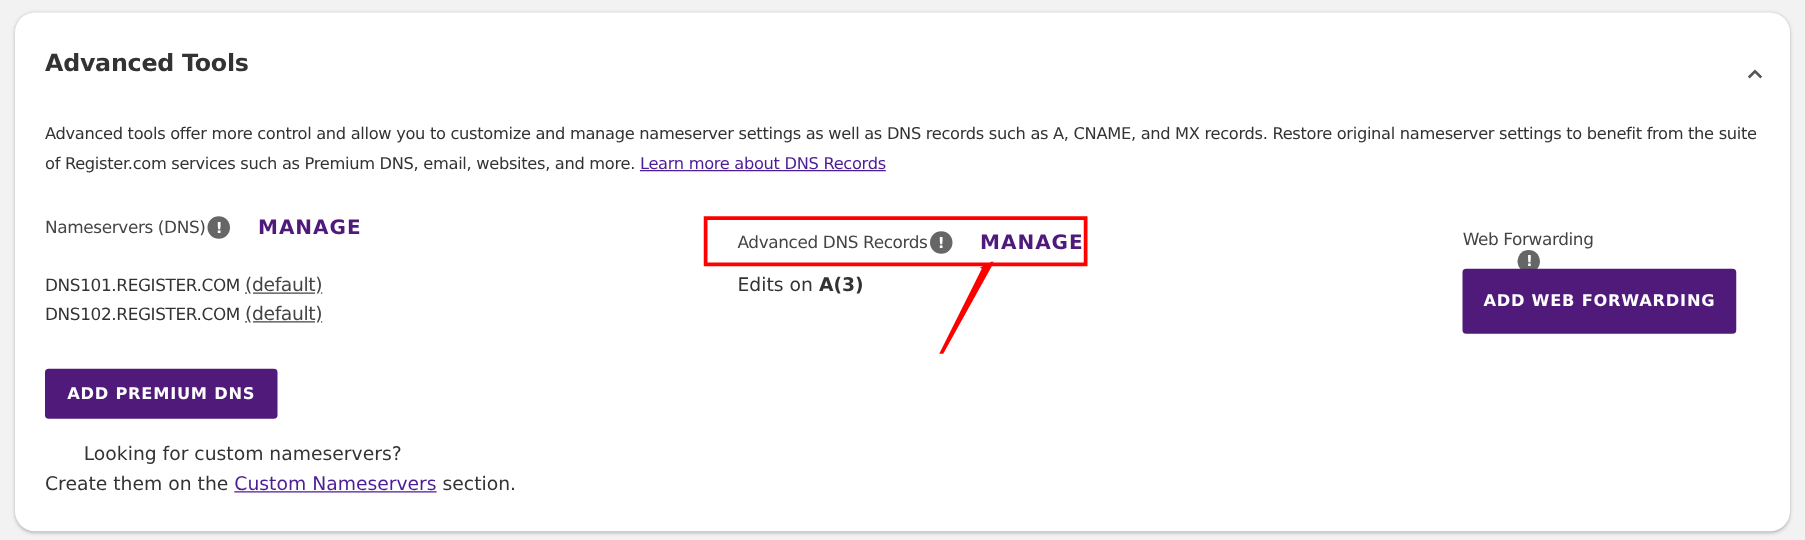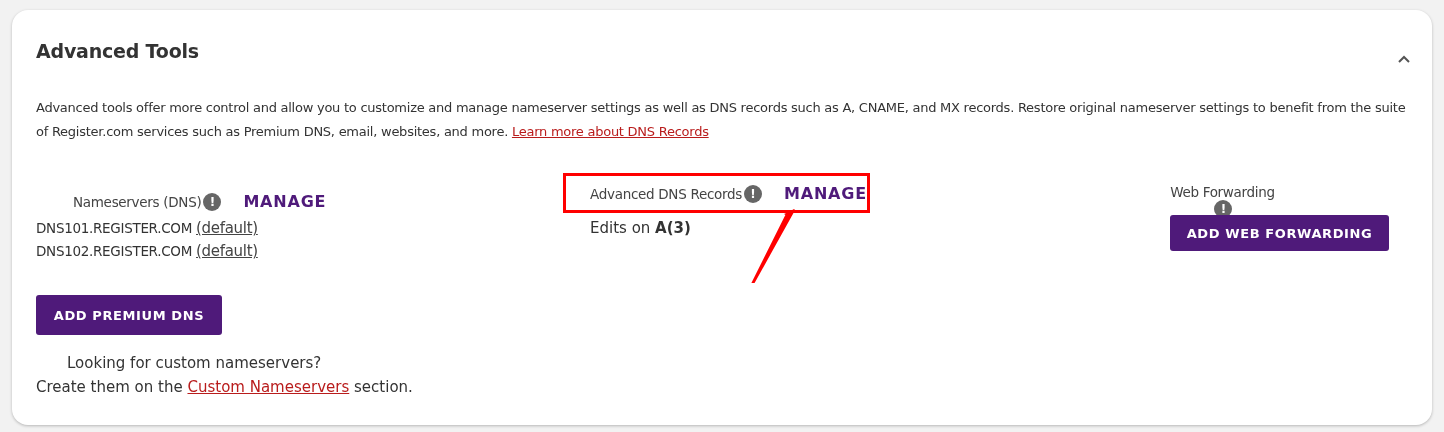--- a/index.html
+++ b/index.html
@@ -1,21 +1,21 @@
 <!DOCTYPE html>
 <html><head>
 <meta charset="utf-8">
 <style>
   html, body { margin:0; padding:0; }
   body { width:1444px; height:432px; background:#f2f2f2; font-family:"DejaVu Sans", sans-serif; color:#333; position:relative; overflow:hidden; }
   .card { position:absolute; left:12px; top:10px; width:1420px; height:415px; background:#fff; border-radius:16px; box-shadow:0 1px 3px rgba(0,0,0,0.25); }
   .title { position:absolute; left:24px; top:30px; font-size:19px; font-weight:bold; color:#333; margin:0; letter-spacing:-0.2px; }
   .chevron { position:absolute; left:1385px; top:44px; width:14px; height:10px; cursor:pointer; }
   .desc { position:absolute; left:24px; top:86px; width:1370px; font-size:13px; line-height:24px; color:#333; letter-spacing:-0.25px; }
-  a.link { color:#b91c1c; text-decoration:underline; }
+  a.link { color:#4c1d95; text-decoration:underline; }
   .label { font-size:13.5px; color:#444; letter-spacing:-0.3px; }
   .info { display:inline-block; width:18px; height:18px; border-radius:50%; background:#666; color:#fff; font-size:12px; font-weight:bold; text-align:center; line-height:18px; vertical-align:middle; margin-left:2px; }
   .manage { font-size:16px; font-weight:bold; letter-spacing:0.8px; color:#4f1a7a; cursor:pointer; }
   .manage.grey { color:#666; }
   .row { position:absolute; display:flex; align-items:center; white-space:nowrap; }
   .ns { position:absolute; font-size:13.5px; color:#333; letter-spacing:-0.3px; }
   .ns small { font-size:15px; color:#444;text-decoration:underline; }
   .btn { position:absolute; background:#4f1a7a; color:#fff; border:none; border-radius:3px; font-family:"DejaVu Sans", sans-serif; font-size:13px; font-weight:bold; letter-spacing:0.6px; cursor:pointer; display:flex; align-items:center; justify-content:center; }
   .small { position:absolute; font-size:15px; color:#333; }
   .redbox { position:absolute; left:563px; top:173px; width:307px; height:40px; border:3px solid #ff0000; box-sizing:border-box; }
@@ -28,21 +28,21 @@
   <h2 class="title">Advanced Tools</h2>
   <svg class="chevron" viewBox="0 0 14 10">
       <polyline points="2,8 7,3 12,8" fill="none" stroke="#555" stroke-width="2"></polyline>
     </svg>
 
   <div class="desc">
     <span>Advanced tools offer more control and allow you to customize and manage nameserver settings as well as DNS records such as A, CNAME, and MX records. Restore original nameserver settings to benefit from the suite of Register.com services such as Premium DNS, email, websites, and more.</span>
     <a class="link">Learn more about DNS Records</a>
   </div>
 
-  <div class="row" style="left:24px; top:182px;margin-left:37px;">
+  <div class="row" style="left:24px; top:162px;">
     <span class="label">Nameservers (DNS)</span>
     <span class="info">!</span>
     <span class="manage" style="margin-left:22px;">MANAGE</span>
   </div>
   <div class="ns" style="left:24px; top:209px;">
     <span>DNS101.REGISTER.COM</span>
     <small>(default)</small>
   </div>
   <div class="ns" style="left:24px; top:232px;">
     <span>DNS102.REGISTER.COM</span>
@@ -64,20 +64,20 @@
   <div class="small" style="left:578px; top:209px;">
     <span>Edits on</span>
     <b>A(3)</b>
   </div>
 
   <div class="row" style="left:1158px; top:174px;flex-direction:column;">
     <span class="label">Web Forwarding</span>
     <span class="info">!</span>
     <span class="manage grey" style="margin-left:22px;">MANAGE</span>
   </div>
-  <button class="btn" style="left:1158px; top:205px; width:219px; height:36px;">ADD WEB FORWARDING</button>
+  <button class="btn" style="left:1158px; top:205px; width:219px; height:52px;">ADD WEB FORWARDING</button>
 </div>
 
 <div class="redbox"></div>
 <svg class="arrow" viewBox="0 0 80 90">
   <polygon points="55,9 44,14 50,18" fill="#ff0000"></polygon>
   <polygon points="54,10 46,16 13,82 14,82" fill="#ff0000" stroke="#ff0000" stroke-width="2"></polygon>
 </svg>
 
 </body></html>

